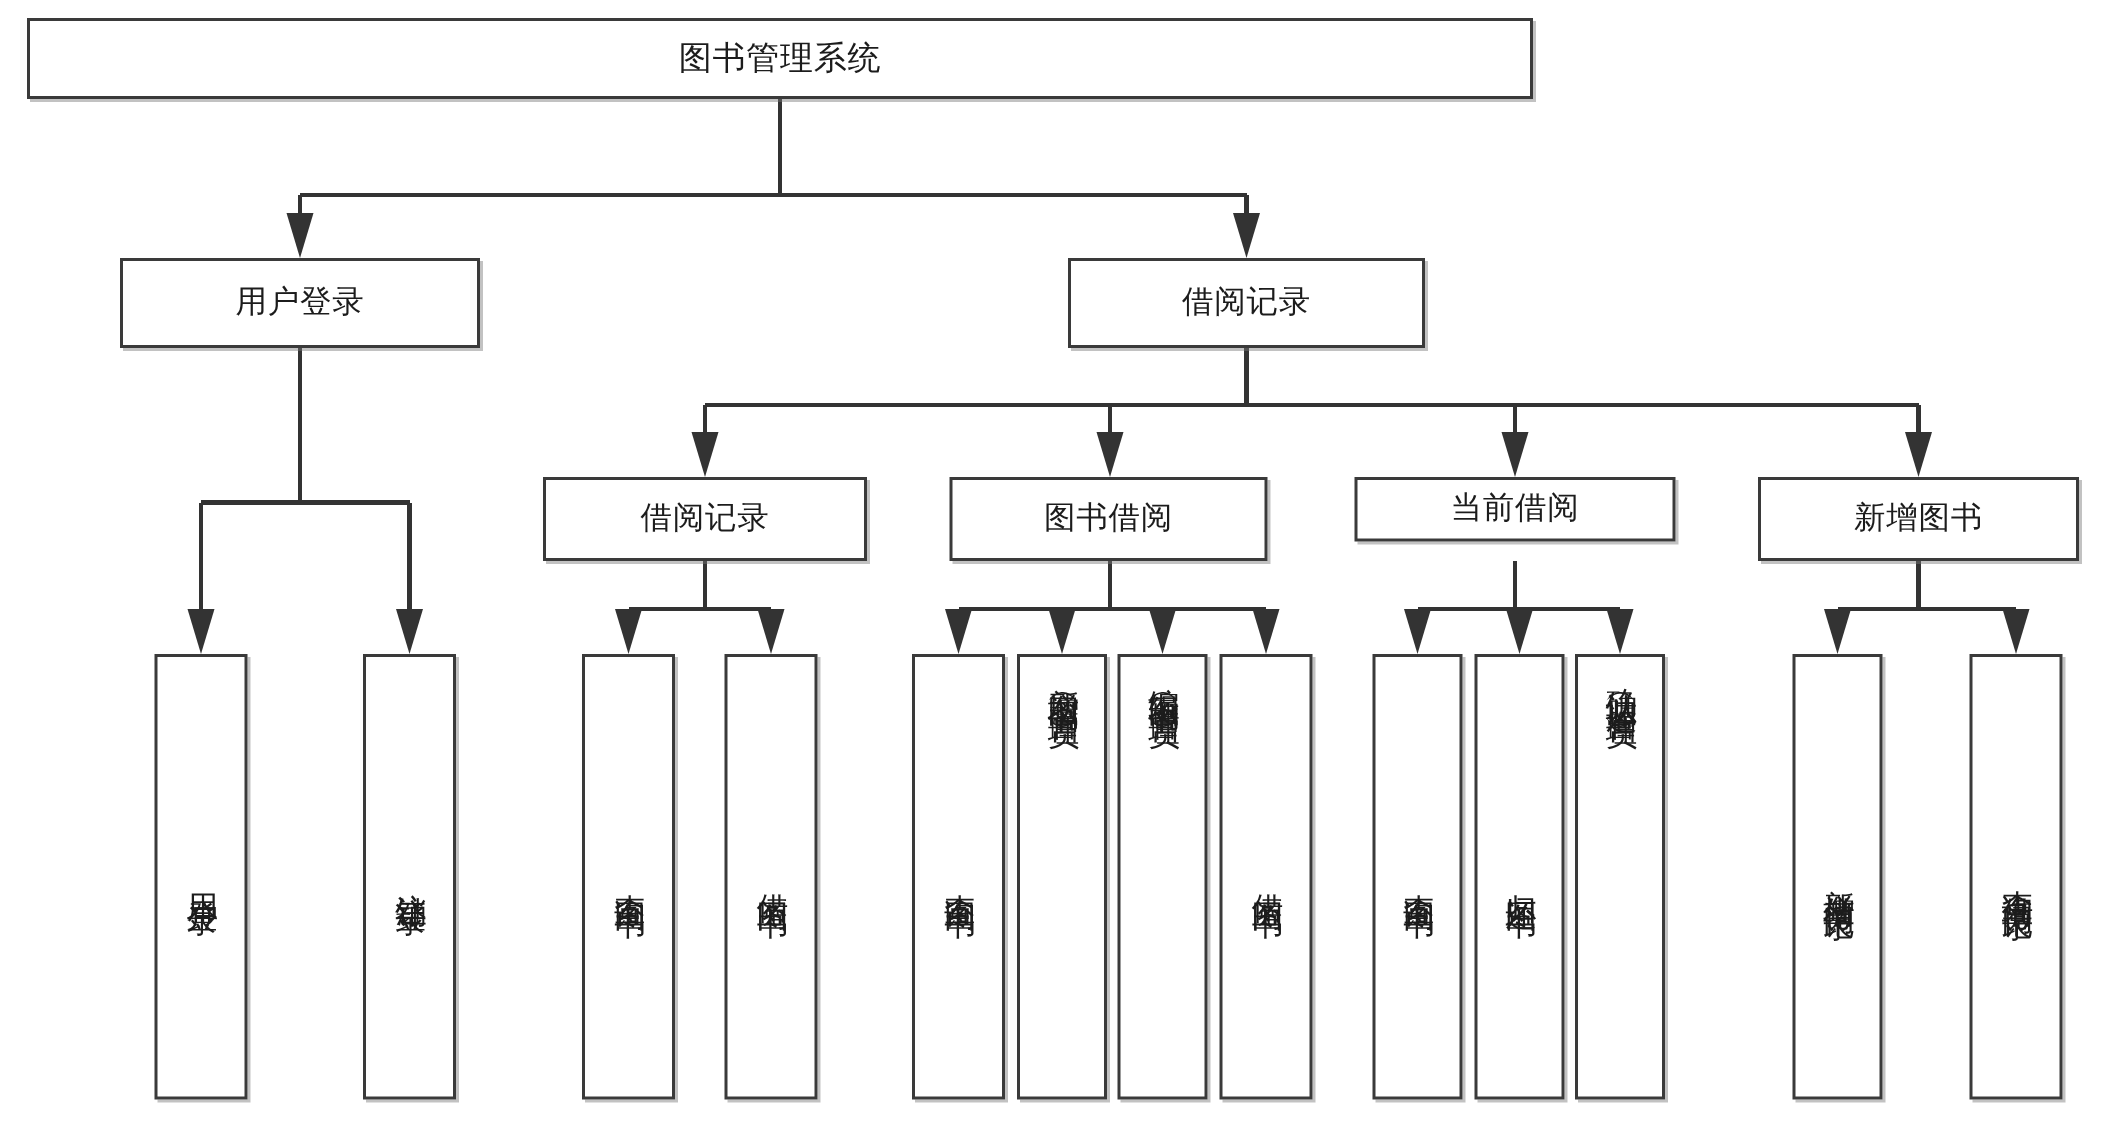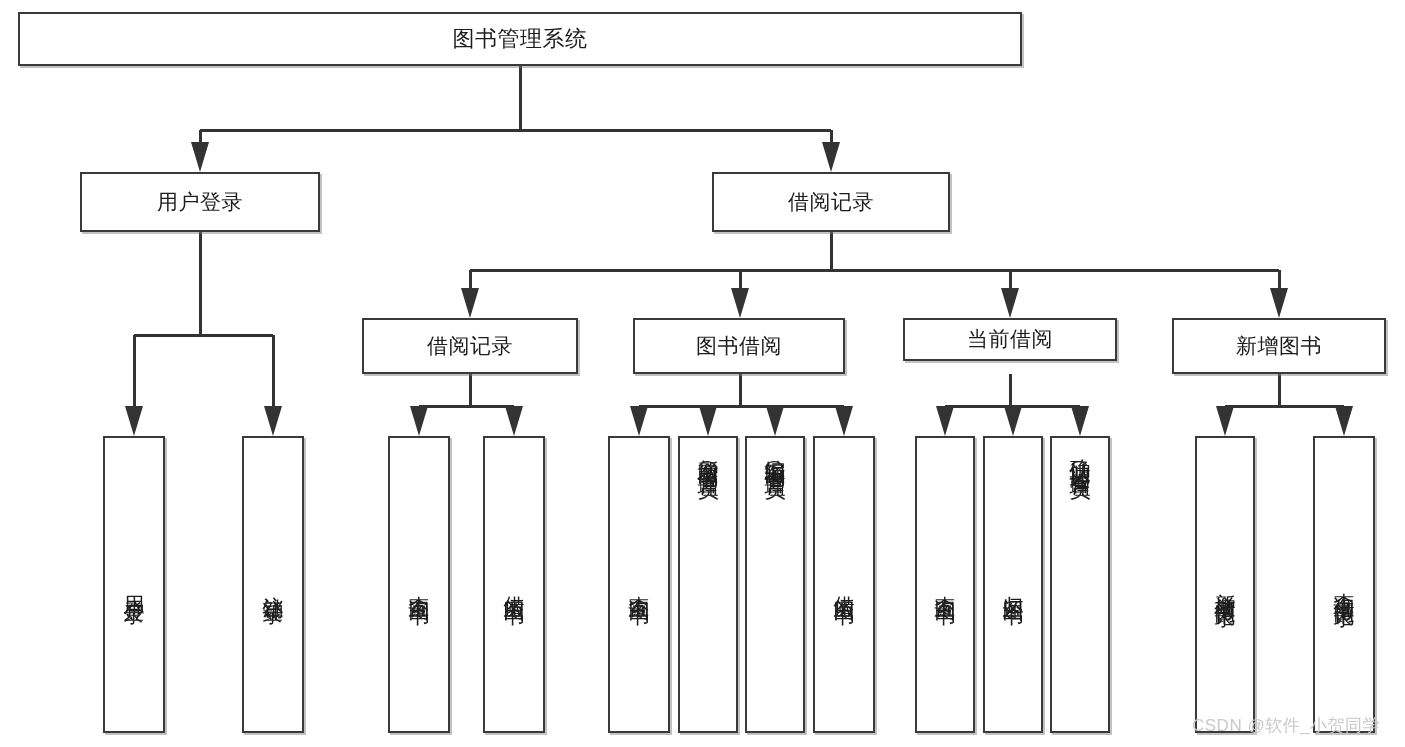--- a/index.html
+++ b/index.html
@@ -168,14 +168,13 @@
       <div class="node vertical top-aligned" style="left: 1050px; top: 436px; width: 60px; height: 297px;">
         <span class="label">确认归还（管理员）</span>
       </div>
       <div class="node vertical" style="left: 1195px; top: 436px; width: 60px; height: 297px;">
         <span class="label">新增借阅记录</span>
       </div>
       <div class="node vertical" style="left: 1313px; top: 436px; width: 62px; height: 297px;">
         <span class="label">查询借阅记录</span>
       </div>
     </div>
-  <div class="watermark" style="left: 1192px; top: 714px; color: rgb(201, 201, 201);">CSDN @软件_小贺同学</div>
 </div>
 
 </body></html>

